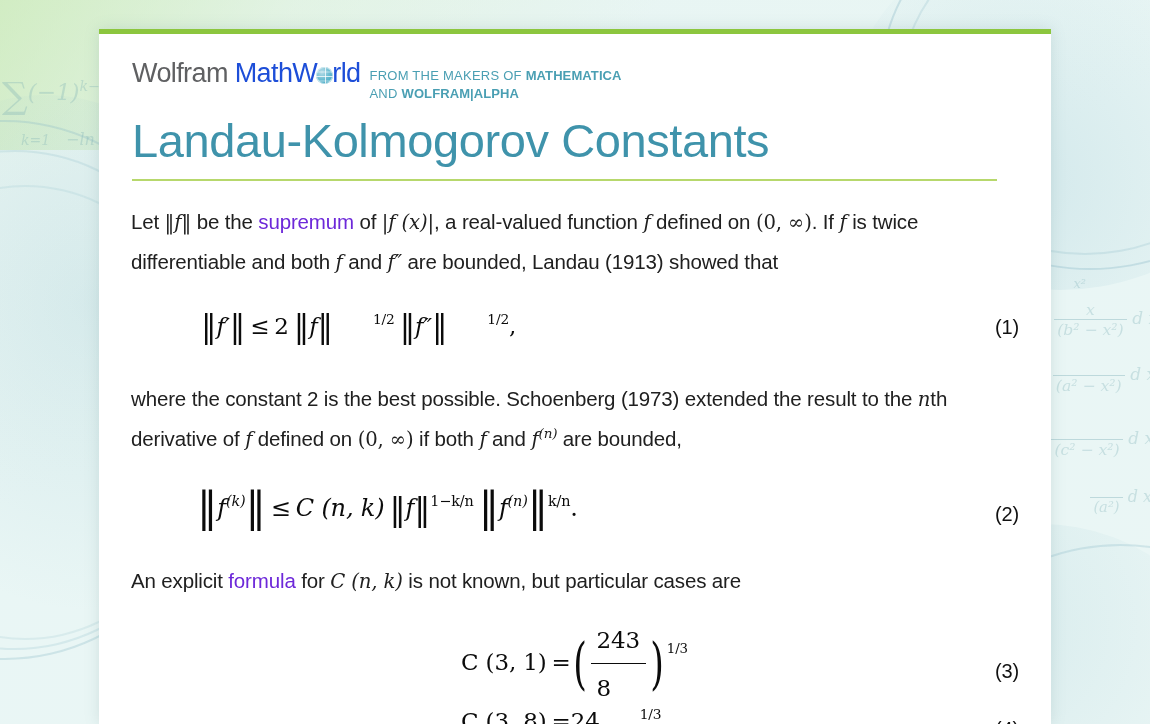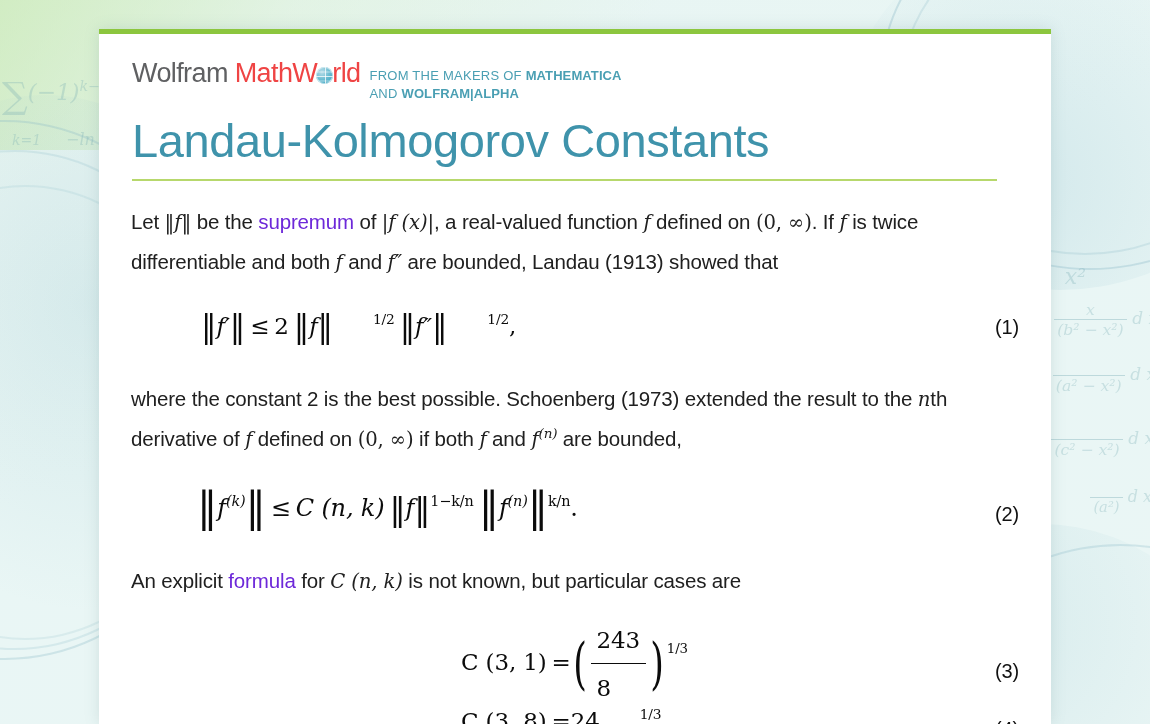--- a/index.html
+++ b/index.html
@@ -91,21 +91,21 @@
     text-align: center;
     vertical-align: middle;
     font-size: 0.92em;
   }
   .bg-frac > span { display: block; padding: 0 3px; }
   .bg-frac > span:first-child { border-bottom: 1px solid rgba(118,172,180,0.38); }
   #bg-formula-r1 { right: -8px; top: 300px; font-size: 17px; }
   #bg-formula-r2 { right: -6px; top: 356px; font-size: 17px; }
   #bg-formula-r3 { right: -4px; top: 420px; font-size: 17px; }
   #bg-formula-r4 { right: -2px; top: 480px; font-size: 16px; }
-  #bg-formula-rtop { right: 64px; top: 264px; font-size: 22px; }
+  #bg-formula-rtop { right: 64px; top: 276px; font-size: 13px; }
 
   
   #page-card {
     position: absolute;
     left: 99px; top: 29px;
     width: 952px; height: 695px;
     background: #ffffff;
     border-top: 5px solid #8cc63e;
     box-shadow: 0 0 14px rgba(90,130,130,0.18);
     overflow: hidden;
@@ -121,21 +121,21 @@
     gap: 9px;
     margin-left: 1px;
   }
   #logo-wordmark {
     font-size: 27px;
     letter-spacing: -0.6px;
     line-height: 1;
     white-space: nowrap;
   }
   #logo-wolfram { color: #5f6062; font-weight: 400; }
-  #logo-mathworld { color: #ef4444; font-weight: 400; }
+  #logo-mathworld { color: #1d4ed8; font-weight: 400; }
   #logo-globe {
     display: inline-block;
     width: 17px; height: 17px;
     border-radius: 50%;
     background:
       radial-gradient(circle at 35% 30%, #b9dde8 0%, #6dbdd2 45%, #2f9dbb 100%);
     position: relative;
     top: 2px;
     margin: 0 -1px;
     box-shadow: inset 0 0 0 1px rgba(255,255,255,0.55);
@@ -322,21 +322,21 @@
   <div class="arc" id="bg-arc-1"></div>
   <div class="arc" id="bg-arc-2"></div>
   <div class="arc" id="bg-arc-3"></div>
   <div class="arc" id="bg-arc-4"></div>
   <div class="arc" id="bg-arc-5"></div>
   <div class="arc" id="bg-arc-6"></div>
 
   <div class="bg-formula" id="bg-formula-left">
     <span class="bigsum">∑</span><span>(−1)</span><sup style="font-size:0.62em">k−1</sup>
   </div>
-  <div class="bg-formula" id="bg-formula-left-sub" style="left:12px; top:132px; font-size:14px;">
+  <div class="bg-formula" id="bg-formula-left-sub" style="left:21px; top:132px; font-size:14px;">
     <span>k=1</span>
   </div>
   <div class="bg-formula" id="bg-formula-left2" style="left:66px; top:130px; font-size:16px;">
     <span>−ln</span>
   </div>
 
   <div class="bg-formula" id="bg-formula-rtop">
     <span>x²</span>
   </div>
   <div class="bg-formula" id="bg-formula-r1">

